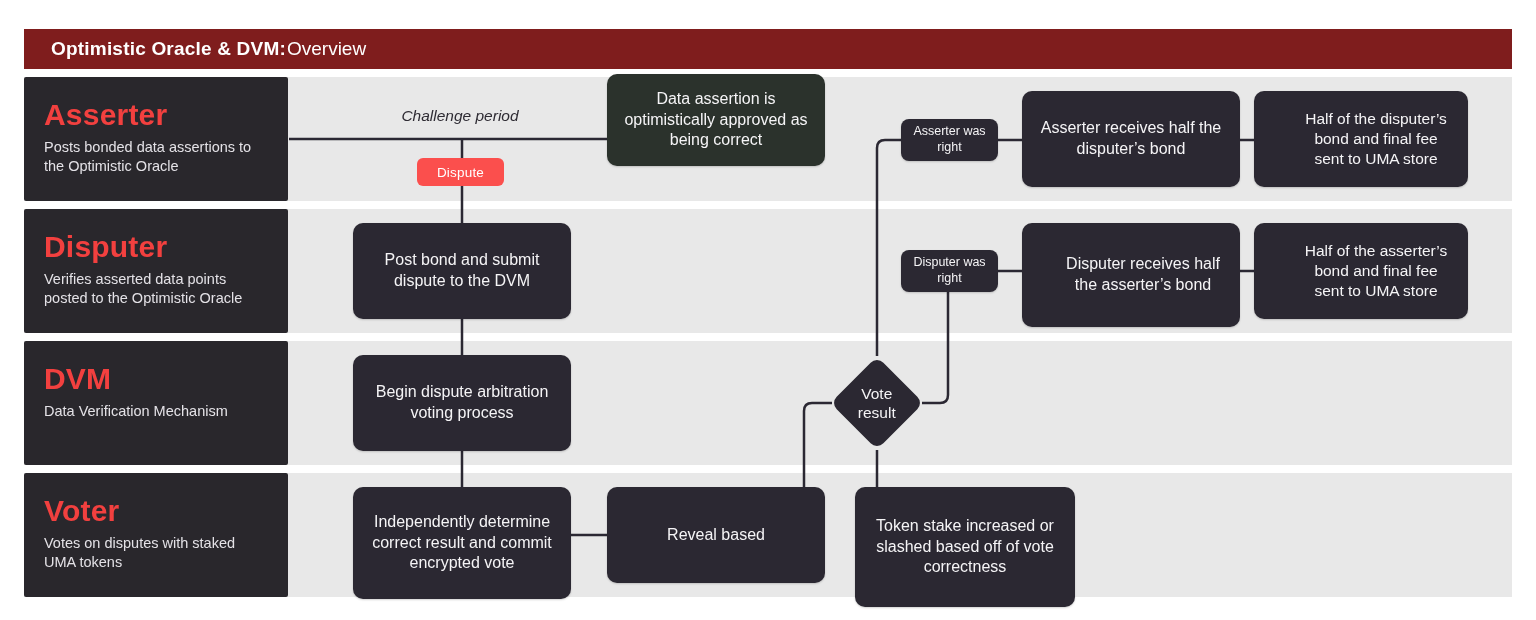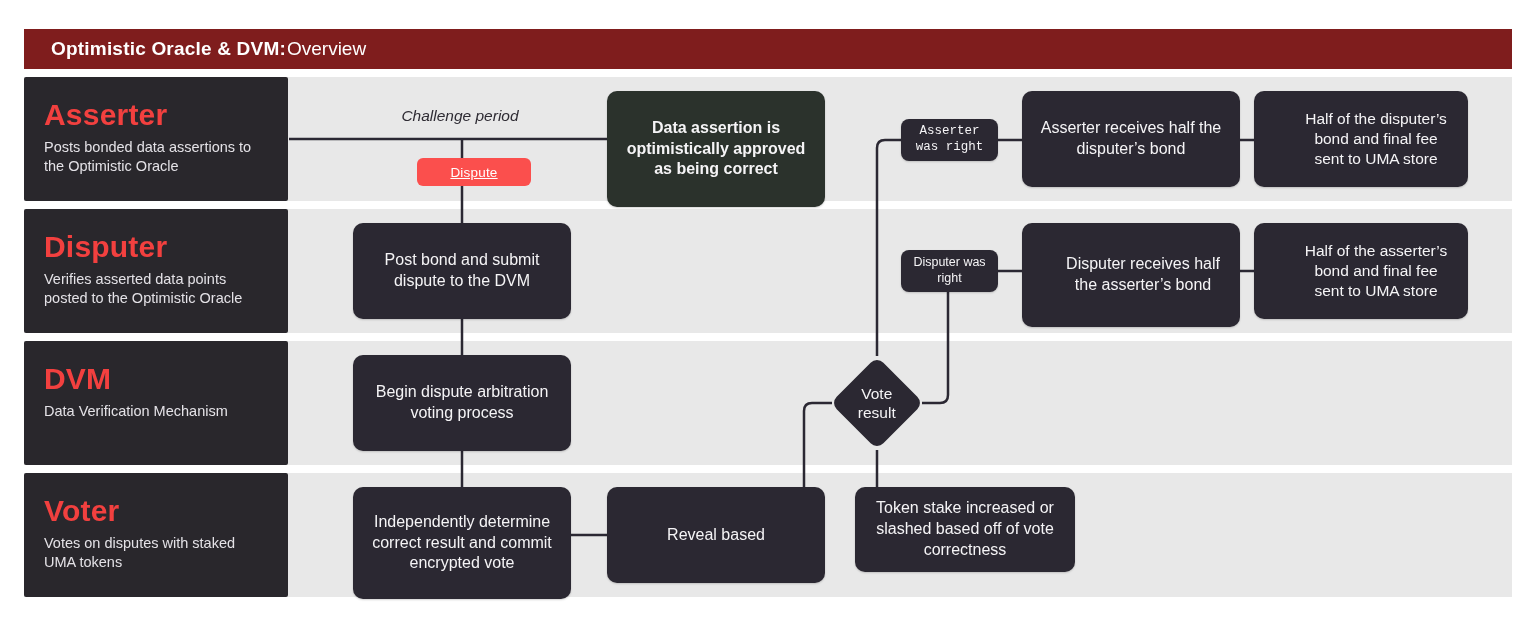--- a/index.html
+++ b/index.html
@@ -31,42 +31,42 @@
 
   
   .box{position:absolute;background:#2b2832;color:#f5f4f6;border-radius:10px;
        display:flex;align-items:center;justify-content:center;text-align:center;
        font-size:16px;line-height:1.3;z-index:2;box-sizing:border-box;
        padding:8px 14px;box-shadow:0 1px 2px rgba(0,0,0,.18);}
   .box.green{background:#2b322c;}
   .box.small{font-size:12.5px;border-radius:8px;padding:4px 8px;line-height:1.25;}
   .box.far{font-size:15.5px;padding-left:44px;}
 
-  .b-data-assertion{left:607px;top:91px;width:218px;height:116px;font-weight:bold;}
+  .b-data-assertion{left:607px;top:74px;width:218px;height:92px;}
   .b-post-bond{left:353px;top:223px;width:218px;height:96px;}
   .b-begin{left:353px;top:355px;width:218px;height:96px;}
   .b-commit{left:353px;top:487px;width:218px;height:112px;}
   .b-reveal{left:607px;top:487px;width:218px;height:96px;}
-  .b-token{left:855px;top:487px;width:220px;height:85px;}
-  .b-asserter-right{left:901px;top:119px;width:97px;height:42px;font-family:Liberation Mono, monospace;}
+  .b-token{left:855px;top:487px;width:220px;height:120px;}
+  .b-asserter-right{left:901px;top:119px;width:97px;height:42px;}
   .b-disputer-right{left:901px;top:250px;width:97px;height:42px;}
   .b-asserter-receives{left:1022px;top:91px;width:218px;height:96px;}
   .b-disputer-receives{left:1022px;top:223px;width:218px;height:104px;padding-left:38px;}
   .b-half-disputer{left:1254px;top:91px;width:214px;height:96px;}
   .b-half-asserter{left:1254px;top:223px;width:214px;height:96px;}
 
   
   .challenge-label{position:absolute;left:340px;top:107px;width:240px;z-index:2;
                    text-align:center;font-style:italic;font-size:15.5px;color:#2e2b33;}
 
   
-  .btn-dispute{position:absolute;left:417px;top:158px;width:114px;height:28px;
+  .btn-dispute{position:absolute;left:417px;top:158px;width:87px;height:28px;
                background:#fb4f4d;color:#ffffff;border-radius:6px;z-index:3;
                display:flex;align-items:center;justify-content:center;
-               font-size:13.5px;letter-spacing:.2px;text-decoration:underline;}
+               font-size:13.5px;letter-spacing:.2px;}
 
   
   .diamond{position:absolute;left:844px;top:370px;width:66px;height:66px;
            background:#2b2832;border-radius:9px;transform:rotate(45deg);
            z-index:2;display:flex;align-items:center;justify-content:center;}
   .diamond span{transform:rotate(-45deg);color:#f5f4f6;font-size:15.5px;
                 line-height:1.25;text-align:center;display:block;width:64px;}
 </style>
 </head>
 <body>

